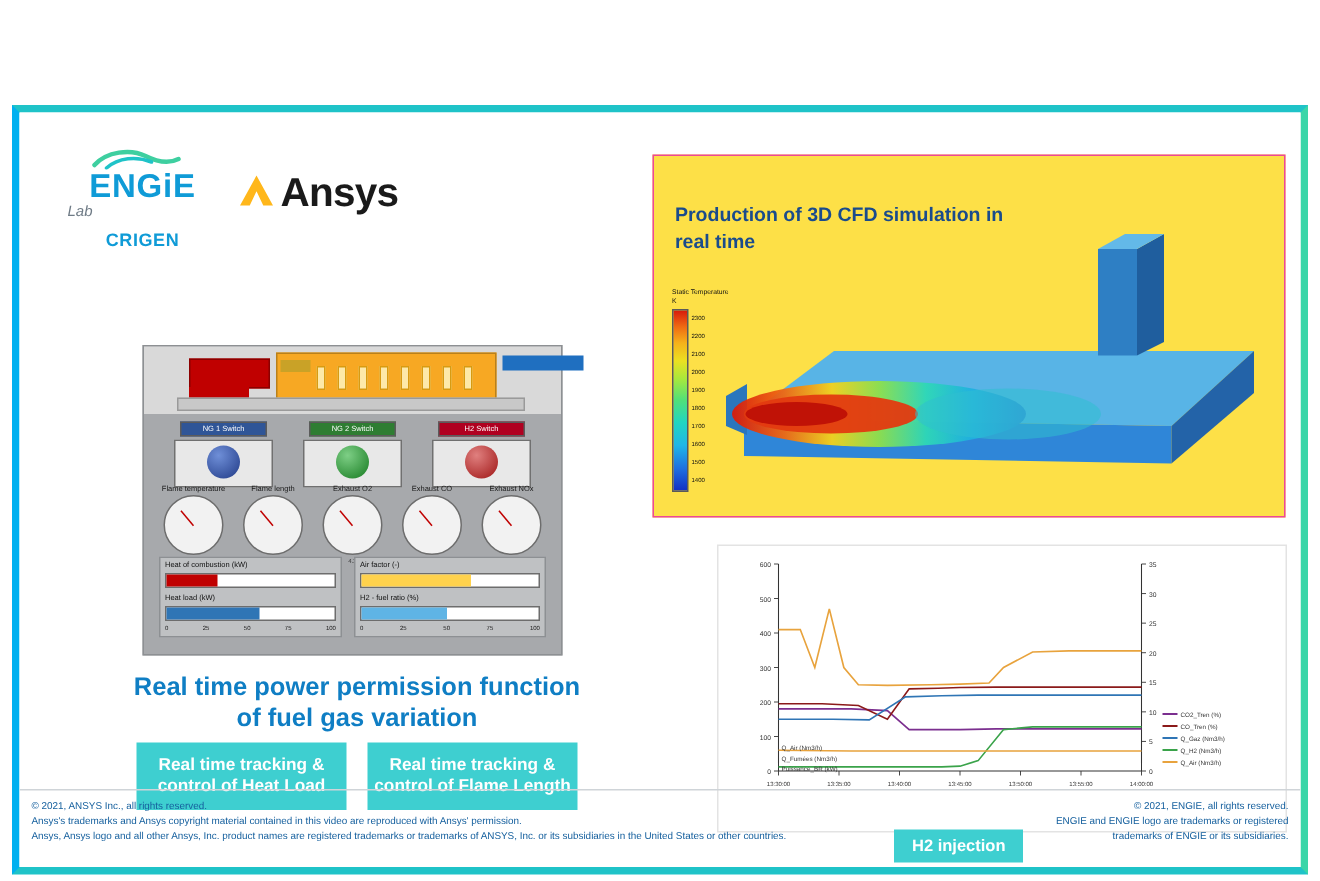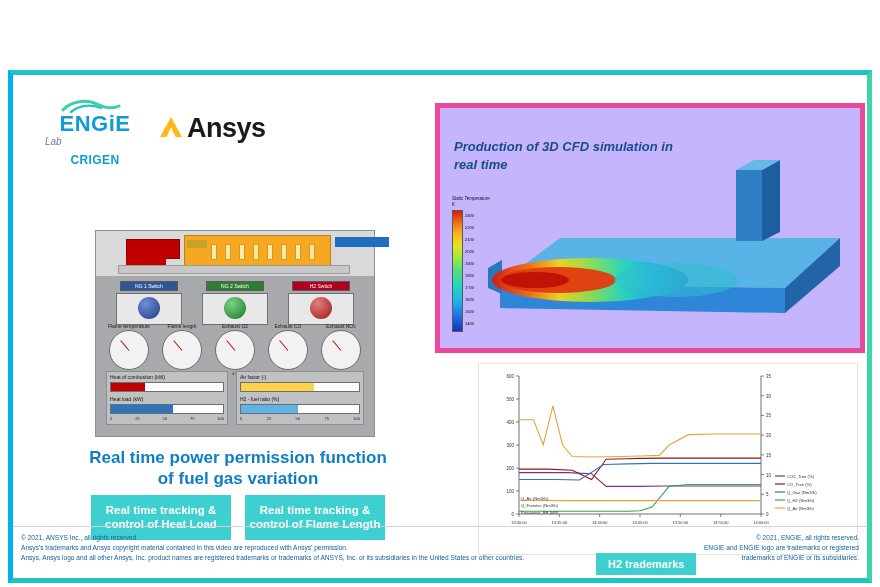--- a/index.html
+++ b/index.html
@@ -319,24 +319,23 @@
     box-sizing: border-box;
   }
 
   
   .cfd {
     position: absolute;
     left: 422px;
     top: 28px;
     width: 420px;
     height: 240px;
-    background: #c4b5fd;
-    border: 5px solid #ec4899;
+    background: #fde047;
+    border: 1px solid #ec4899;
     overflow: hidden;
-    font-style: italic;
   }
   .cfd-title {
     position: absolute;
     left: 14px;
     top: 30px;
     font-size: 13px;
     font-weight: bold;
     color: #1a4b8c;
     line-height: 1.35;
     width: 220px;
@@ -684,21 +683,21 @@
           <text x="308" y="129.8" font-size="4.2" fill="#333">Q_Gaz (Nm3/h)</text>
           <line x1="296" y1="136" x2="306" y2="136" stroke="#3aa34a" stroke-width="1.2"></line>
           <text x="308" y="137.8" font-size="4.2" fill="#333">Q_H2 (Nm3/h)</text>
           <line x1="296" y1="144" x2="306" y2="144" stroke="#e8a33d" stroke-width="1.2"></line>
           <text x="308" y="145.8" font-size="4.2" fill="#333">Q_Air (Nm3/h)</text>
           <text x="42" y="136" font-size="4.2" fill="#333">Q_Air (Nm3/h)</text>
           <text x="42" y="143" font-size="4.2" fill="#333">Q_Fumées (Nm3/h)</text>
           <text x="42" y="150" font-size="4.2" fill="#333">Puissance_BR (kW)</text>
         </svg>
     </div>
-    <div class="h2-badge">H2 trademarks</div>
+    <div class="h2-badge">H2 injection</div>
 
     <div class="footer">
       <div class="footer-left">
         <div>© 2021, ANSYS Inc., all rights reserved.</div>
         <div>Ansys's trademarks and Ansys copyright material contained in this video are reproduced with Ansys' permission.</div>
         <div>Ansys, Ansys logo and all other Ansys, Inc. product names are registered trademarks or trademarks of ANSYS, Inc. or its subsidiaries in the United States or other countries.</div>
       </div>
       <div class="footer-right">
         <div>© 2021, ENGIE, all rights reserved.</div>
         <div>ENGIE and ENGIE logo are trademarks or registered</div>

